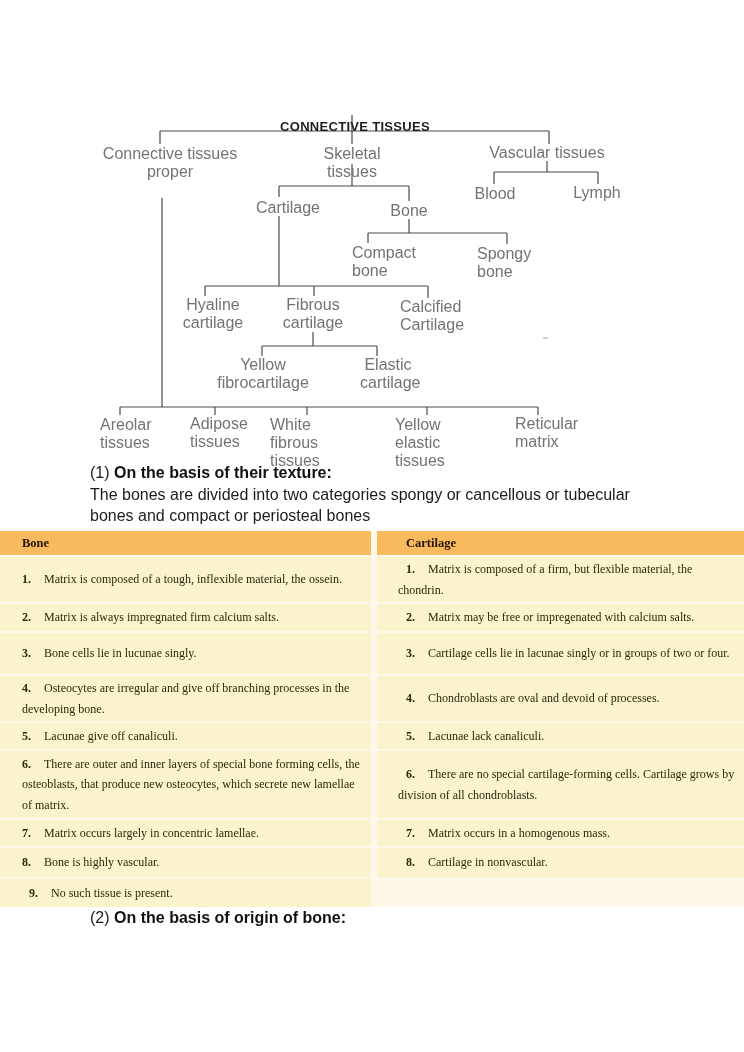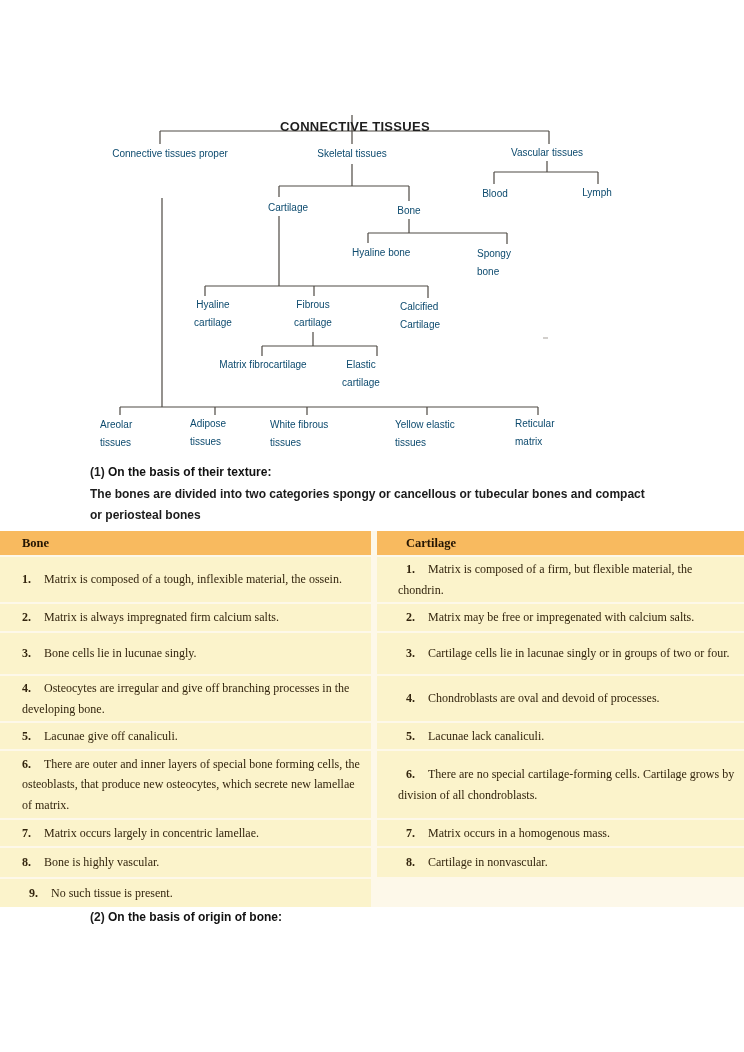--- a/index.html
+++ b/index.html
@@ -2,28 +2,28 @@
 <html><head>
 <meta charset="utf-8">
 <style>
   html,body{margin:0;padding:0;background:#ffffff;}
   #page{position:relative;width:744px;height:1052px;background:#ffffff;overflow:hidden;
         font-family:"Liberation Sans", sans-serif;}
 
   
   #diagram{position:absolute;left:0;top:0;width:744px;height:460px;}
   #diagram svg{position:absolute;left:0;top:0;}
-  .node{position:absolute;font-size:10px;line-height:18px;color:#0c4a6e;text-align:center;}
+  .node{position:absolute;font-size:16px;line-height:18px;color:#737373;text-align:center;}
   .node.ctr{transform:translateX(-50%);}
   .node.lft{text-align:left;}
   #dg-title{position:absolute;left:355px;top:99px;transform:translateX(-50%);
             font-size:13px;font-weight:bold;color:#1e1e1e;letter-spacing:.3px;white-space:nowrap;margin-top:20px;}
 
   
-  .sect{position:absolute;left:90px;font-size:12px;color:#1c1c1c;line-height:21px;font-weight:bold;}
+  .sect{position:absolute;left:90px;font-size:16px;color:#1c1c1c;line-height:21px;}
   .sect b{color:#111;}
   #sect1{top:462px;width:580px;}
   #sect1 .body{width:560px;margin:0;}
   .hline{margin:0 0 1px 0;}
   #sect2{top:907px;}
 
   
   #cmp-table{position:absolute;left:0;top:531px;width:744px;display:grid;
              grid-template-columns:371px 367px;column-gap:6px;row-gap:2px;
              background:#fdf8e9;font-family:"Liberation Serif", serif;}
@@ -64,29 +64,29 @@
     <div class="node ctr" style="left:170px;top:145px;width:140px">Connective tissues proper</div>
     <div class="node ctr" style="left:352px;top:145px;width:110px">Skeletal tissues</div>
     <div class="node ctr" style="left:547px;top:144px;width:120px">Vascular tissues</div>
 
     <div class="node ctr" style="left:495px;top:185px;width:60px">Blood</div>
     <div class="node ctr" style="left:597px;top:184px;width:60px">Lymph</div>
 
     <div class="node ctr" style="left:288px;top:199px;width:80px">Cartilage</div>
     <div class="node ctr" style="left:409px;top:202px;width:50px">Bone</div>
 
-    <div class="node lft" style="left:352px;top:244px;width:60px">Hyaline bone</div>
+    <div class="node lft" style="left:352px;top:244px;width:60px">Compact bone</div>
     <div class="node lft" style="left:477px;top:245px;width:54px">Spongy bone</div>
 
     <div class="node ctr" style="left:213px;top:296px;width:62px">Hyaline cartilage</div>
     <div class="node ctr" style="left:313px;top:296px;width:62px">Fibrous cartilage</div>
     <div class="node lft" style="left:400px;top:298px;width:64px">Calcified Cartilage</div>
 
-    <div class="node ctr" style="left:263px;top:356px;width:92px">Matrix fibrocartilage</div>
-    <div class="node ctr" style="left:361px;top:356px;width:56px">Elastic cartilage</div>
+    <div class="node ctr" style="left:263px;top:356px;width:92px">Yellow fibrocartilage</div>
+    <div class="node ctr" style="left:388px;top:356px;width:56px">Elastic cartilage</div>
 
     <div class="node lft" style="left:100px;top:416px;width:60px">Areolar tissues</div>
     <div class="node lft" style="left:190px;top:415px;width:60px">Adipose tissues</div>
     <div class="node lft" style="left:270px;top:416px;width:88px">White fibrous tissues</div>
     <div class="node lft" style="left:395px;top:416px;width:88px">Yellow elastic tissues</div>
     <div class="node lft" style="left:515px;top:415px;width:62px">Reticular matrix</div>
   </div>
 
   <div class="sect" id="sect1">
     <p class="hline"><span>(1)</span>&nbsp;<b>On the basis of their texture:</b></p>

